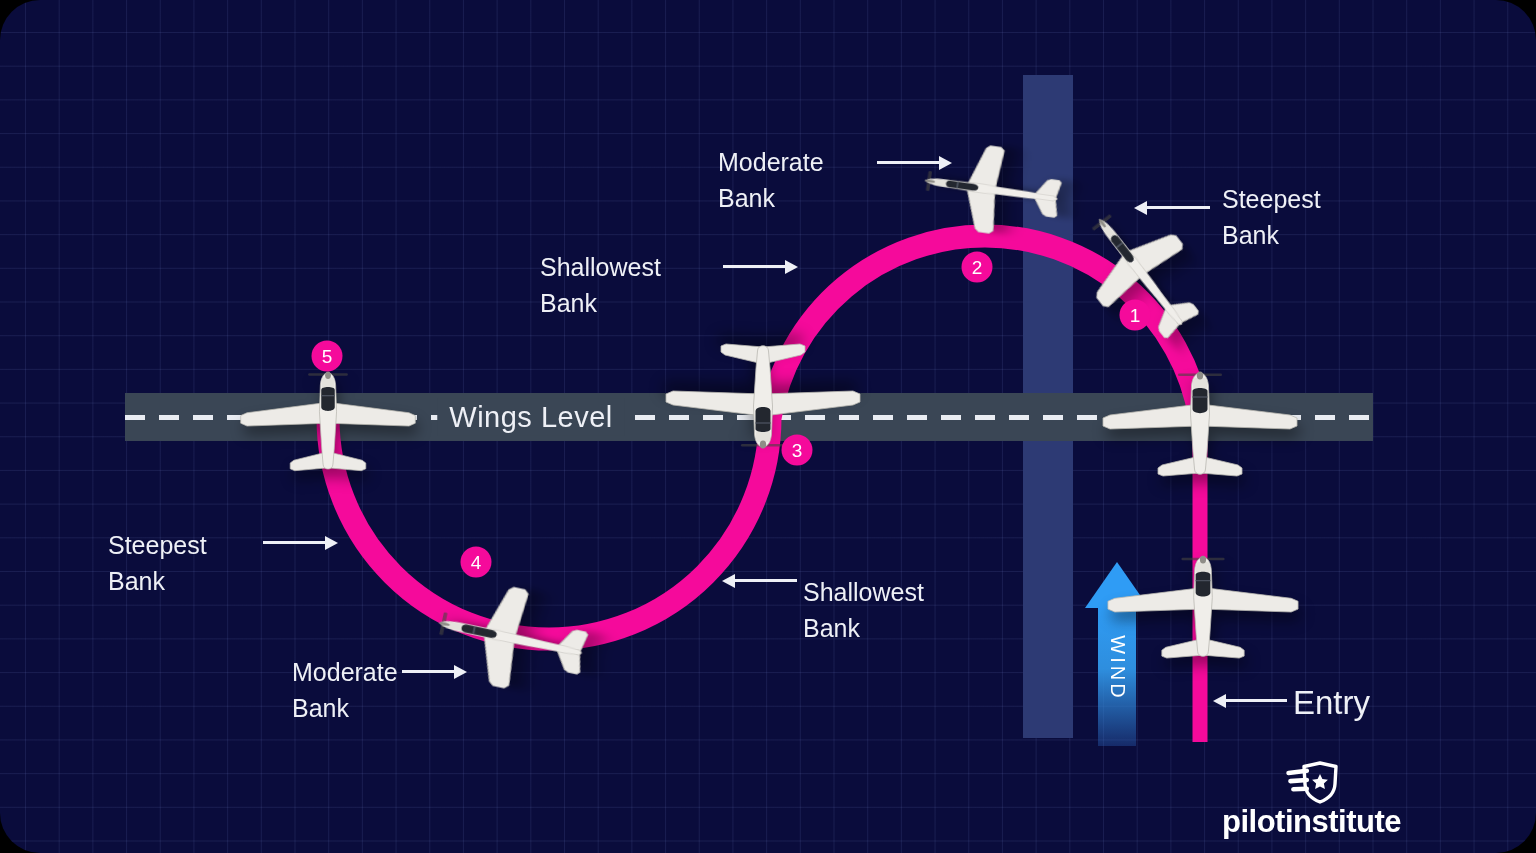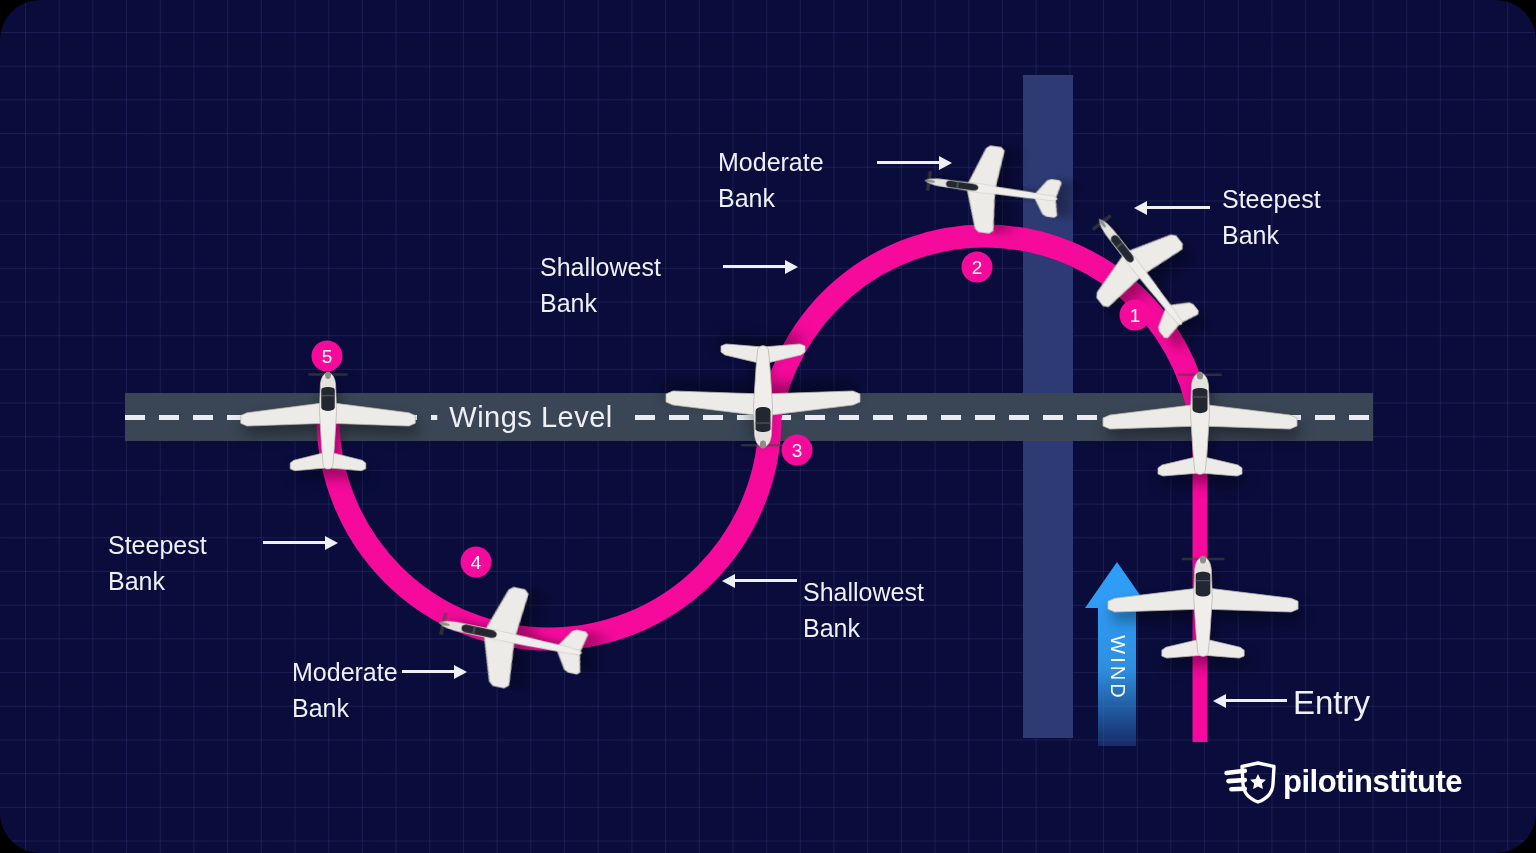--- a/index.html
+++ b/index.html
@@ -43,21 +43,21 @@
   .larrow{height:3px;background:#eef0f6;}
   .larrow.head-right::after{content:"";position:absolute;right:-13px;top:50%;transform:translateY(-50%);
     width:0;height:0;border-left:13px solid #eef0f6;border-top:7px solid transparent;border-bottom:7px solid transparent;}
   .larrow.head-left::before{content:"";position:absolute;left:-13px;top:50%;transform:translateY(-50%);
     width:0;height:0;border-right:13px solid #eef0f6;border-top:7px solid transparent;border-bottom:7px solid transparent;}
   
   .marker{width:31px;height:31px;border-radius:50%;background:#f50a9b;
     color:#fff;font-size:19px;display:flex;align-items:center;justify-content:center;
     transform:translate(-50%,-50%);}
   
-  .logo{left:1222px;top:760px;display:flex;align-items:center;gap:7px;}
+  .logo{left:1222px;top:760px;display:flex;align-items:center;flex-direction:column;}
   .logo-text{color:#fff;font-size:31px;font-weight:bold;letter-spacing:-0.5px;}
   .hidden-defs{position:absolute;width:0;height:0;overflow:hidden;}
 </style>
 </head>
 <body>
 
 <div class="canvas">
 
   <svg class="hidden-defs" aria-hidden="true">
     <defs>

